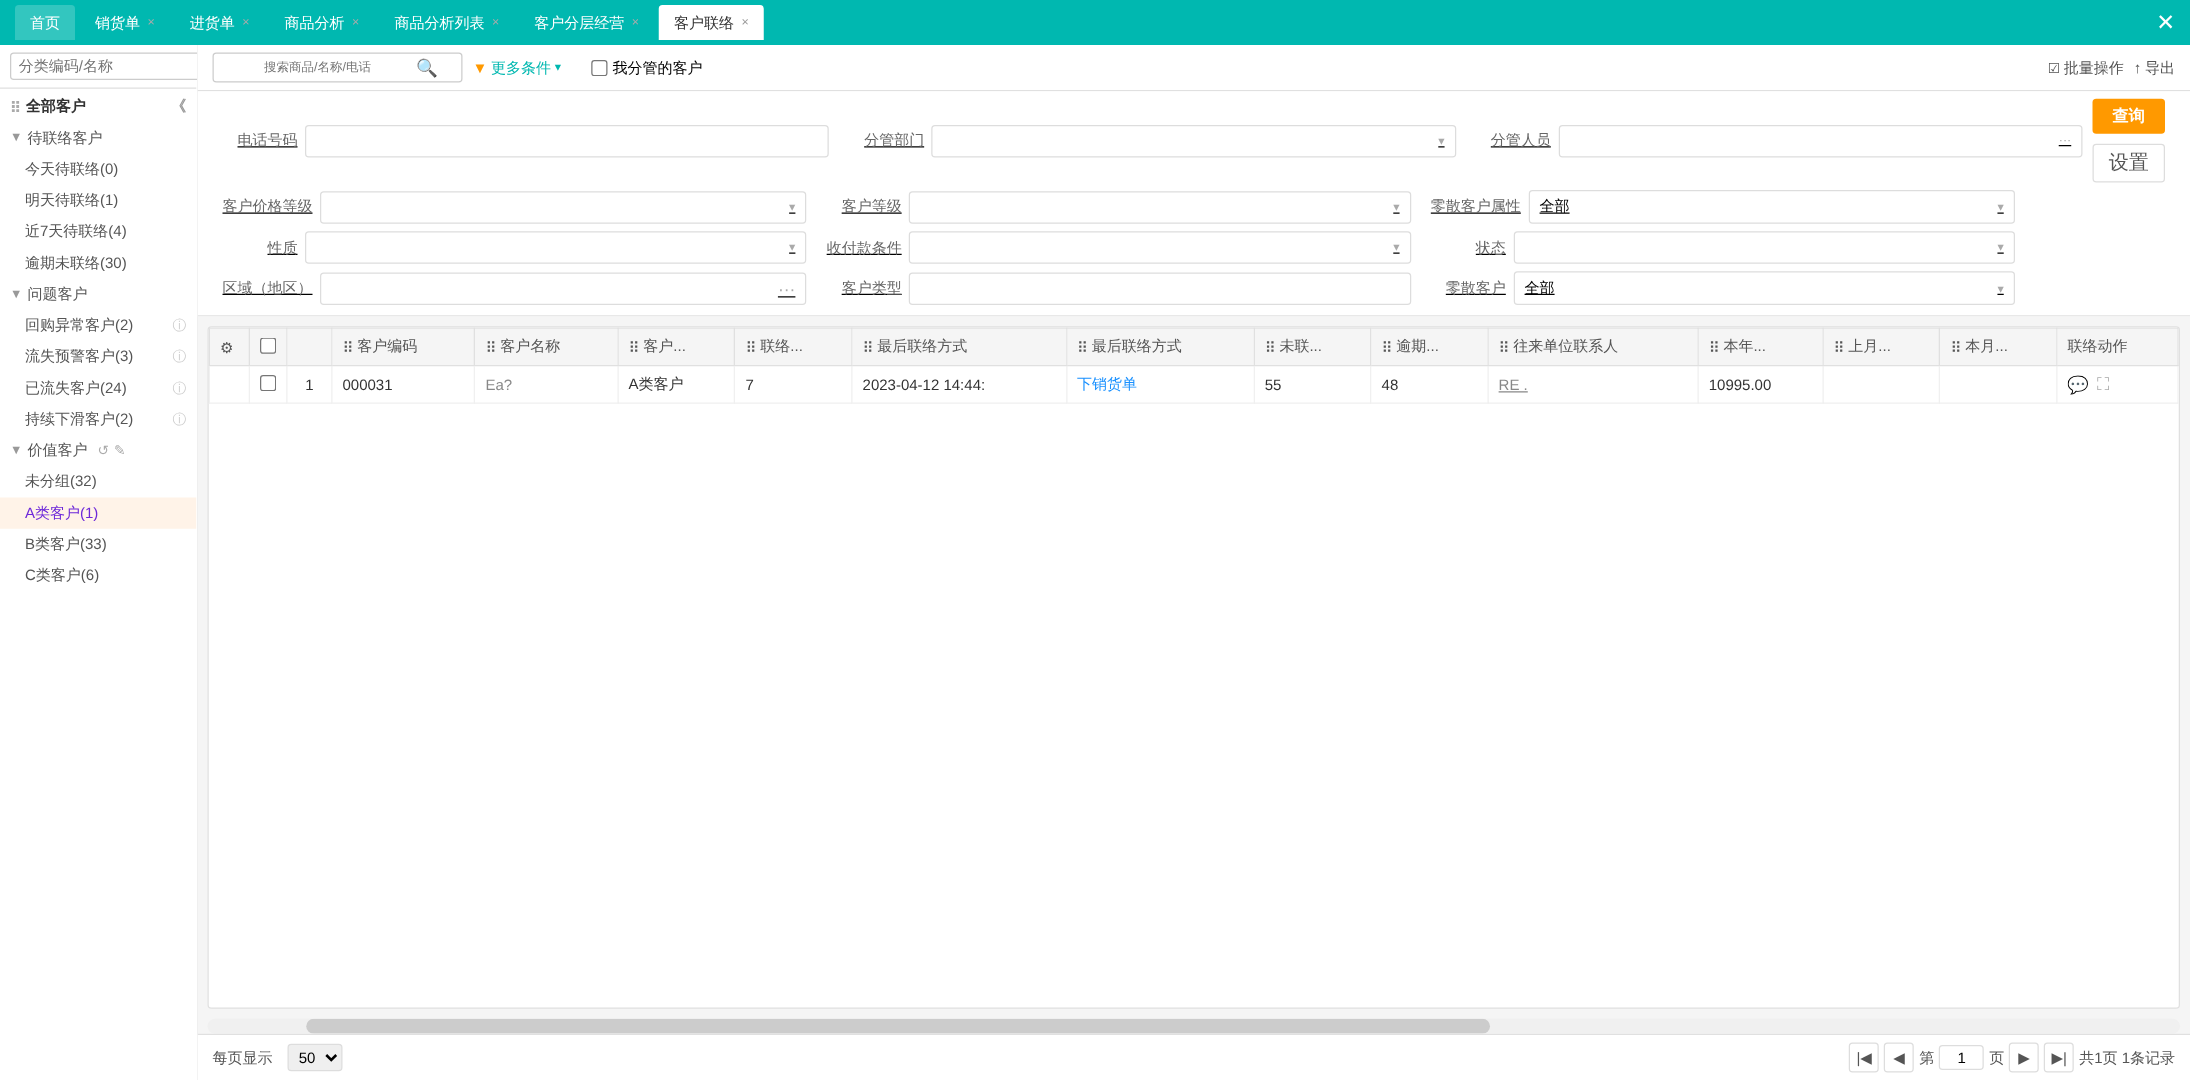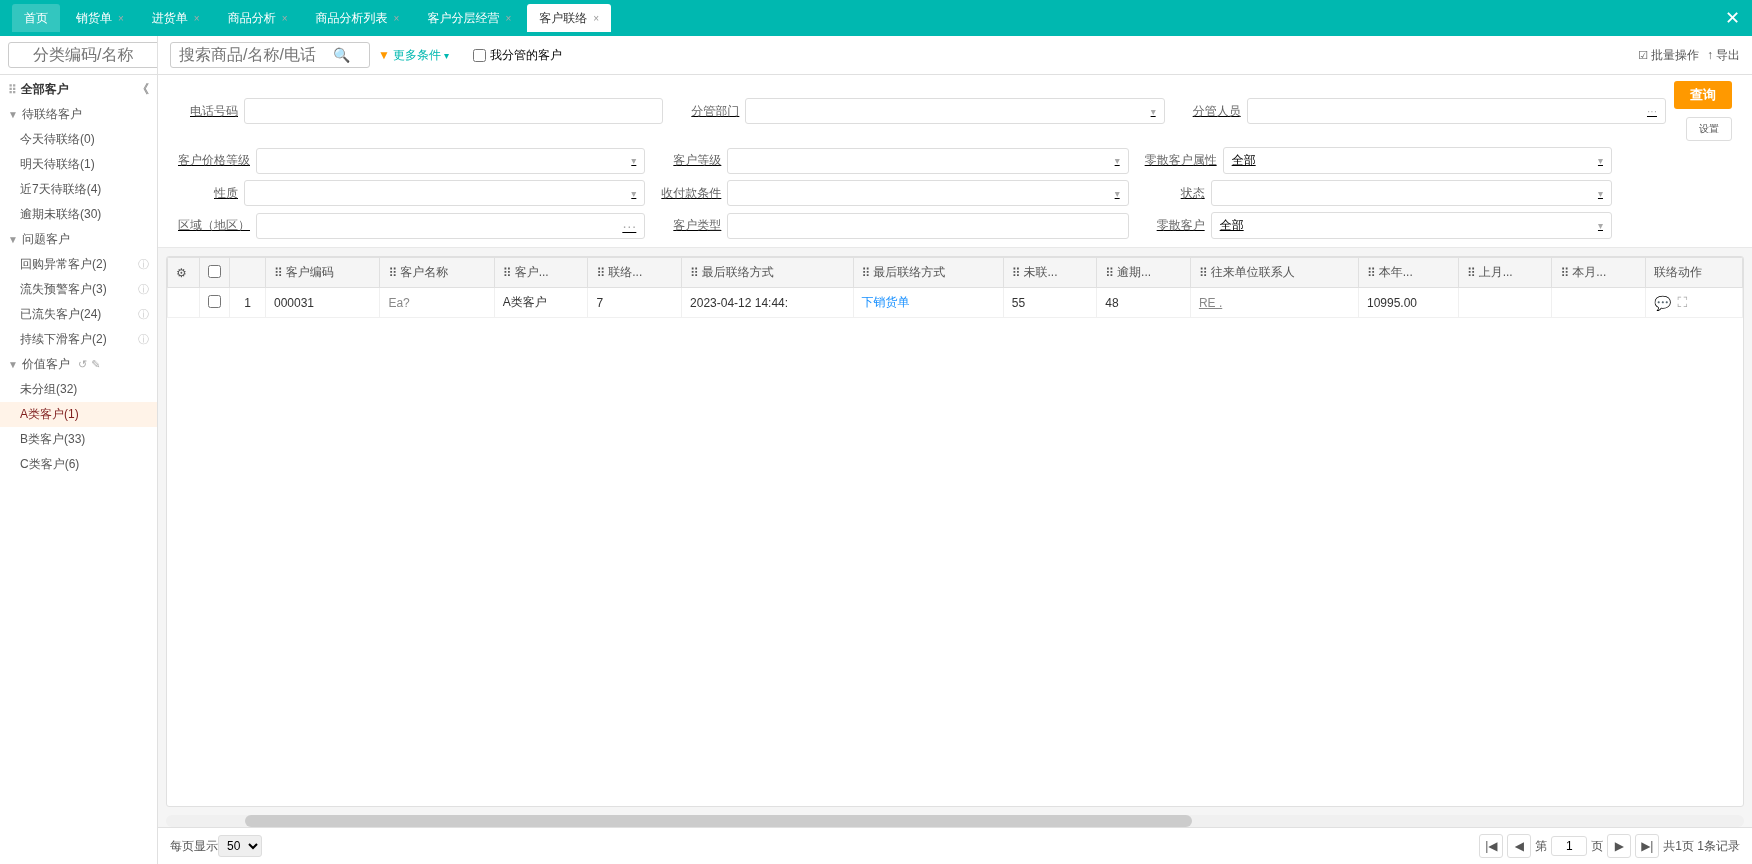--- a/index.html
+++ b/index.html
@@ -28,57 +28,57 @@
     
     .sidebar {
       width: 158px; background: #fff; border-right: 1px solid #e0e0e0;
       display: flex; flex-direction: column; overflow-y: auto; flex-shrink: 0;
     }
     .sidebar-search {
       display: flex; align-items: center; padding: 6px 8px;
       border-bottom: 1px solid #e0e0e0; gap: 4px;
     }
     .sidebar-search input {
-      flex: 1; border: 1px solid #ccc; border-radius: 3px; padding: 3px 24px;
-      font-size: 16px; outline: none;
+      flex: 1; border: 1px solid #ccc; border-radius: 3px; padding: 3px 6px;
+      font-size: 12px; outline: none;
     }
     .sidebar-header {
       display: flex; align-items: center; justify-content: space-between;
       padding: 6px 8px 4px; font-weight: bold; font-size: 13px; color: #333;
     }
     .sidebar-header .collapse-icon { cursor: pointer; color: #999; font-size: 12px; }
     .sidebar-group { }
     .sidebar-group-header {
       display: flex; align-items: center; padding: 4px 8px; cursor: pointer;
       color: #555; font-size: 12px; gap: 4px;
     }
     .sidebar-group-header .arrow { font-size: 10px; color: #999; }
     .sidebar-item {
       padding: 4px 8px 4px 20px; cursor: pointer; color: #555; font-size: 12px;
       display: flex; align-items: center; justify-content: space-between;
     }
-    .sidebar-item.active { background: #fff3e8; color: #7f1d1d; text-align: right; }
+    .sidebar-item.active { background: #fff3e8; color: #6d28d9; text-align: right; }
     .sidebar-item .item-icon { color: #ccc; font-size: 11px; margin-left: 4px; }
 
     
     .content-area {
       flex: 1; display: flex; flex-direction: column; background: #f5f5f5;
       overflow: hidden;
     }
 
     
     .filter-bar {
       background: #fff; padding: 6px 12px; border-bottom: 1px solid #e0e0e0;
       display: flex; align-items: center; gap: 8px; flex-wrap: wrap;
     }
     .filter-search {
       display: flex; align-items: center; border: 1px solid #ccc; border-radius: 3px;
       padding: 3px 8px; gap: 4px; width: 200px;
     }
-    .filter-search input { border: none; outline: none; font-size: 16px; width: 150px; }
+    .filter-search input { border: none; outline: none; font-size: 10px; width: 150px; text-align: center; }
     .filter-search .search-icon { color: #00b8b0; font-size: 14px; cursor: pointer; }
     .filter-more {
       display: flex; align-items: center; gap: 3px; color: #00b8b0; cursor: pointer;
     }
     .filter-more .funnel { color: #f90; }
     .filter-my { display: flex; align-items: center; gap: 4px; cursor: pointer; padding-left: 16px; }
     .filter-my input[type=checkbox] { accent-color: #00b8b0; }
     .filter-spacer { flex: 1; }
     .btn-batch {
       display: flex; align-items: center; gap: 3px; color: #555; cursor: pointer;
@@ -110,21 +110,21 @@
       flex: 1; border: 1px solid #ddd; border-radius: 3px; padding: 4px 8px;
       font-size: 12px; outline: none; min-height: 26px;
     }
     .filter-dots { color: #aaa; font-size: 14px; cursor: pointer; margin-left: 4px; }
     .btn-query {
       background: #f90; color: #fff; border: none; border-radius: 3px;
       padding: 5px 16px; cursor: pointer; font-size: 13px; font-weight: bold;
     }
     .btn-setting {
       background: #fff; color: #555; border: 1px solid #ddd; border-radius: 3px;
-      padding: 4px 12px; cursor: pointer; font-size: 10px; margin-top: 4px;
+      padding: 4px 12px; cursor: pointer; font-size: 16px; margin-top: 4px;
     }
     .btn-group-right {
       display: flex; flex-direction: column; align-items: flex-end; justify-content: center;
       padding-right: 8px; gap: 4px;
     }
 
     
     .table-container {
       flex: 1; overflow: auto; background: #fff; margin: 8px;
       border: 1px solid #e0e0e0; border-radius: 3px;
@@ -158,21 +158,21 @@
       width: 24px; height: 24px; display: flex; align-items: center; justify-content: center;
       border: 1px solid #ddd; border-radius: 3px; cursor: pointer; color: #555;
       background: #fff;
     }
     .page-btn:disabled { color: #ccc; cursor: not-allowed; }
     .page-input {
       width: 36px; border: 1px solid #ddd; border-radius: 3px; text-align: center;
       padding: 2px 4px; font-size: 12px; outline: none;
     }
     .per-page {
-      display: flex; align-items: center; gap: 0;
+      display: flex; align-items: center; gap: 12px;
     }
     .per-page select {
       border: 1px solid #ddd; border-radius: 3px; padding: 2px 4px;
       font-size: 12px; outline: none;
     }
     .scrollbar-container {
       height: 12px; background: #f0f0f0; margin: 0 8px;
       border-radius: 6px; overflow: hidden;
     }
     .scrollbar-thumb {

